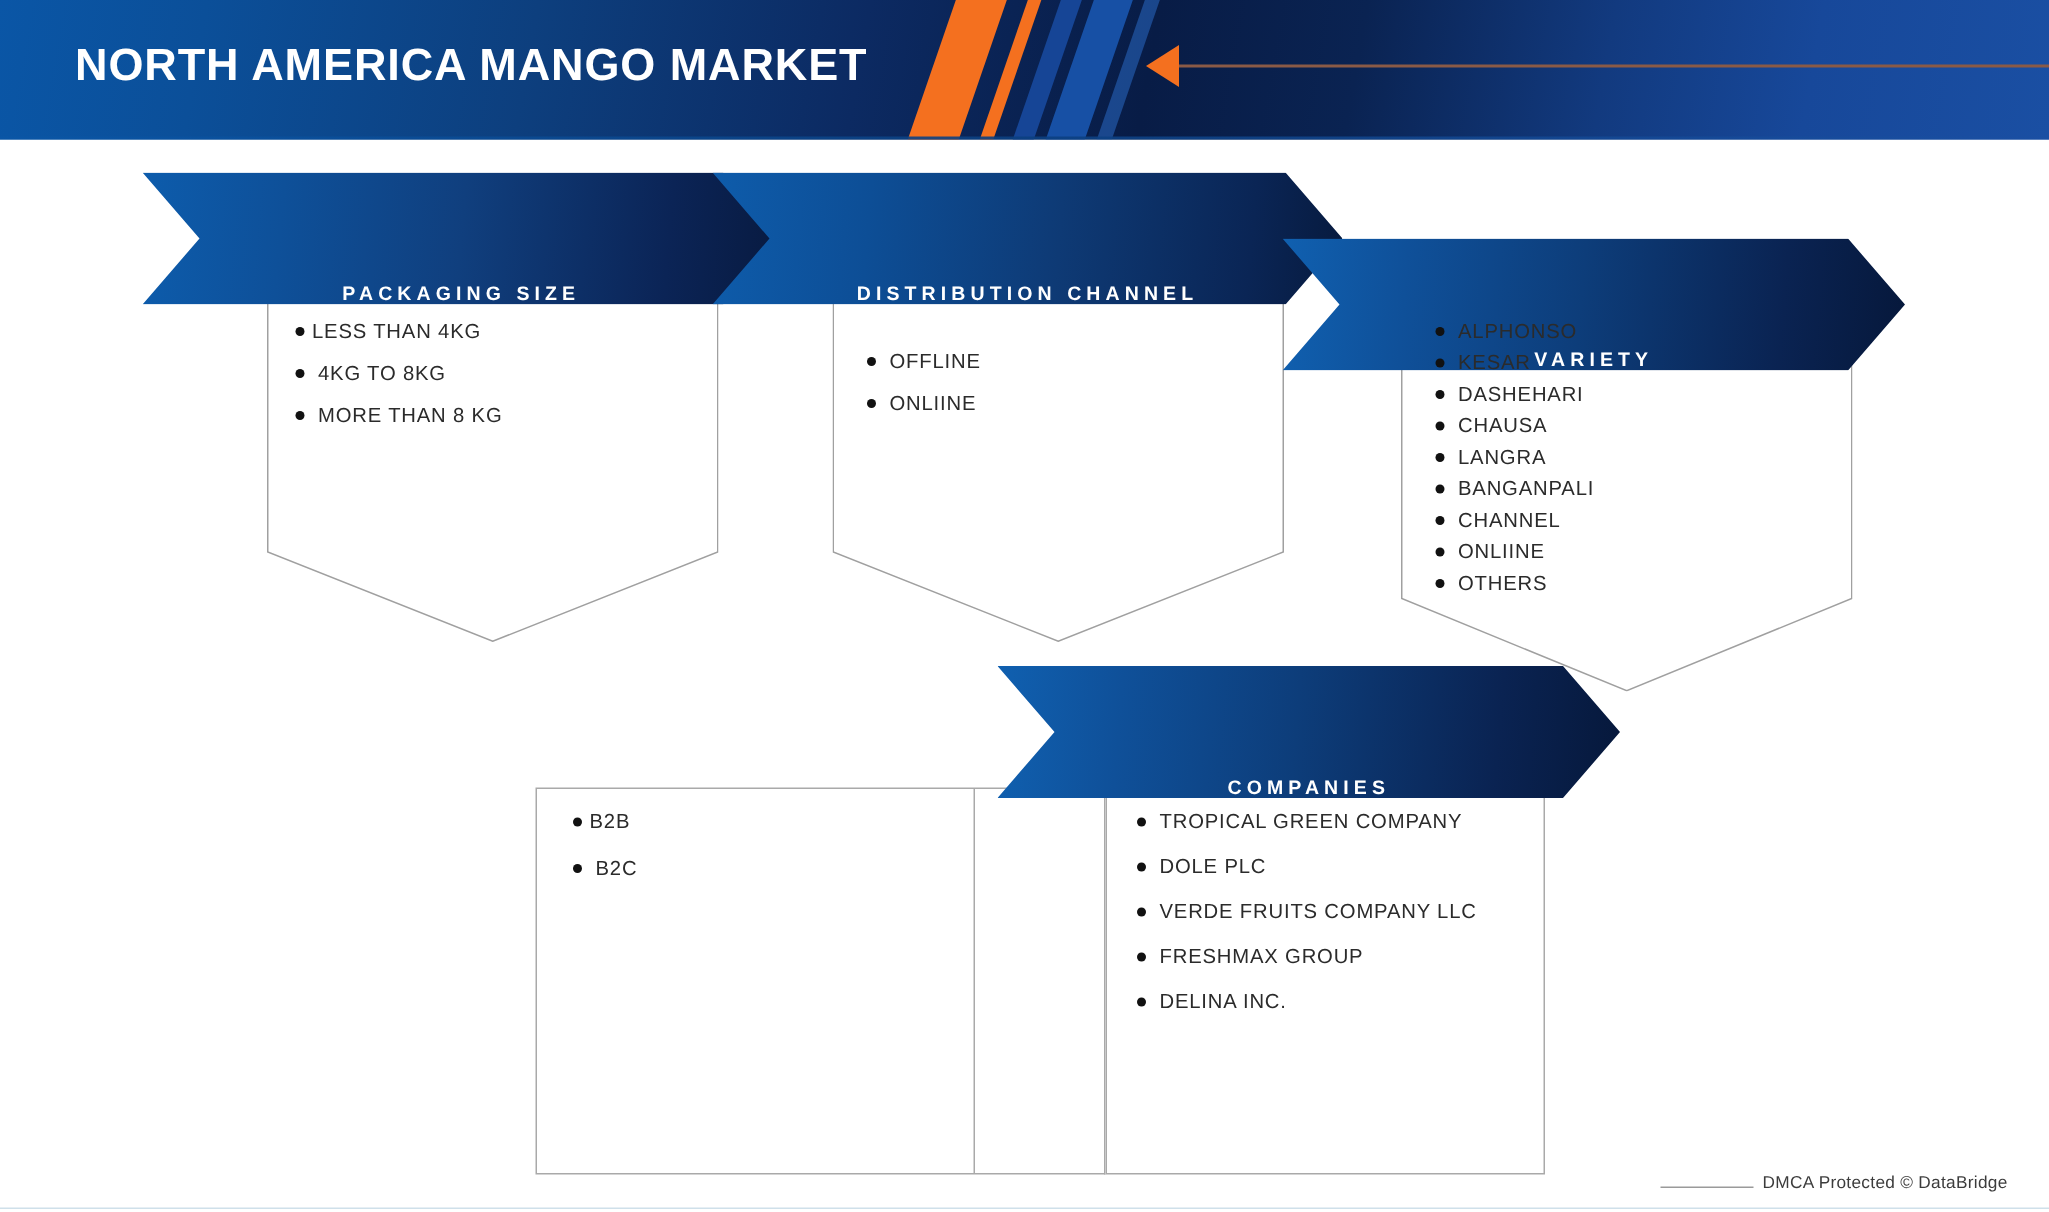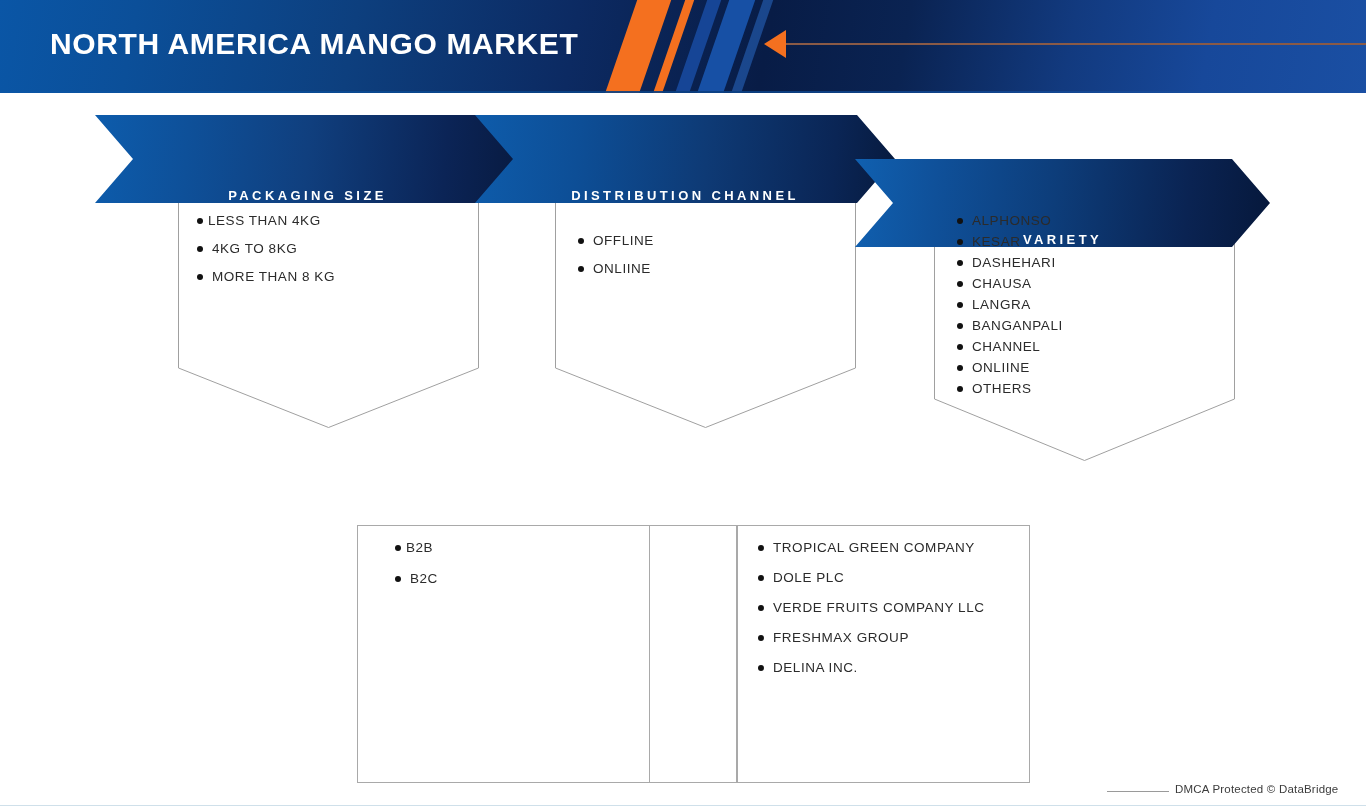--- a/index.html
+++ b/index.html
@@ -106,21 +106,21 @@
   .list-dist li { margin-bottom: 13px; }
 
   .list-var   { position:absolute; left:957px; top:213px; }
   .list-var li { margin-bottom: 6px; }
 
   
   .rect {
     position: absolute; background: #fff;
     border: 1px solid #a9a9a9;
   }
-  .list-app { position:absolute; left:395px; top:540px;text-align:center; }
+  .list-app { position:absolute; left:382px; top:540px;text-align:center; }
   .list-app li { margin-bottom: 16px; }
   .list-app li:first-child .dot { margin-right: 5px; }
 
   .list-comp { position:absolute; left:758px; top:540px; }
   .list-comp li { margin-bottom: 15px; }
 
   
   .foot-line {
     position:absolute; left:1107px; top:791px; width:62px; height:1px;
     background:#9a9a9a;
@@ -253,20 +253,23 @@
       <span class="dot"></span>
       <span>OTHERS</span>
     </li>
   </ul>
 
   <div class="rect" style="left:357px; top:525px; width:293px; height:258px;"></div>
   <div class="rect" style="left:650px; top:525px; width:87px; height:258px; border-left:none;"></div>
   <div class="rect" style="left:737px; top:525px; width:293px; height:258px;"></div>
 
 
+  <div class="chev flag g-c" style="left:665px; top:444px; width:415px;">
+    <span>COMPANIES</span>
+  </div>
 
   <ul class="items list-app">
     <li>
       <span class="dot"></span>
       <span>B2B</span>
     </li>
     <li>
       <span class="dot"></span>
       <span>B2C</span>
     </li>

